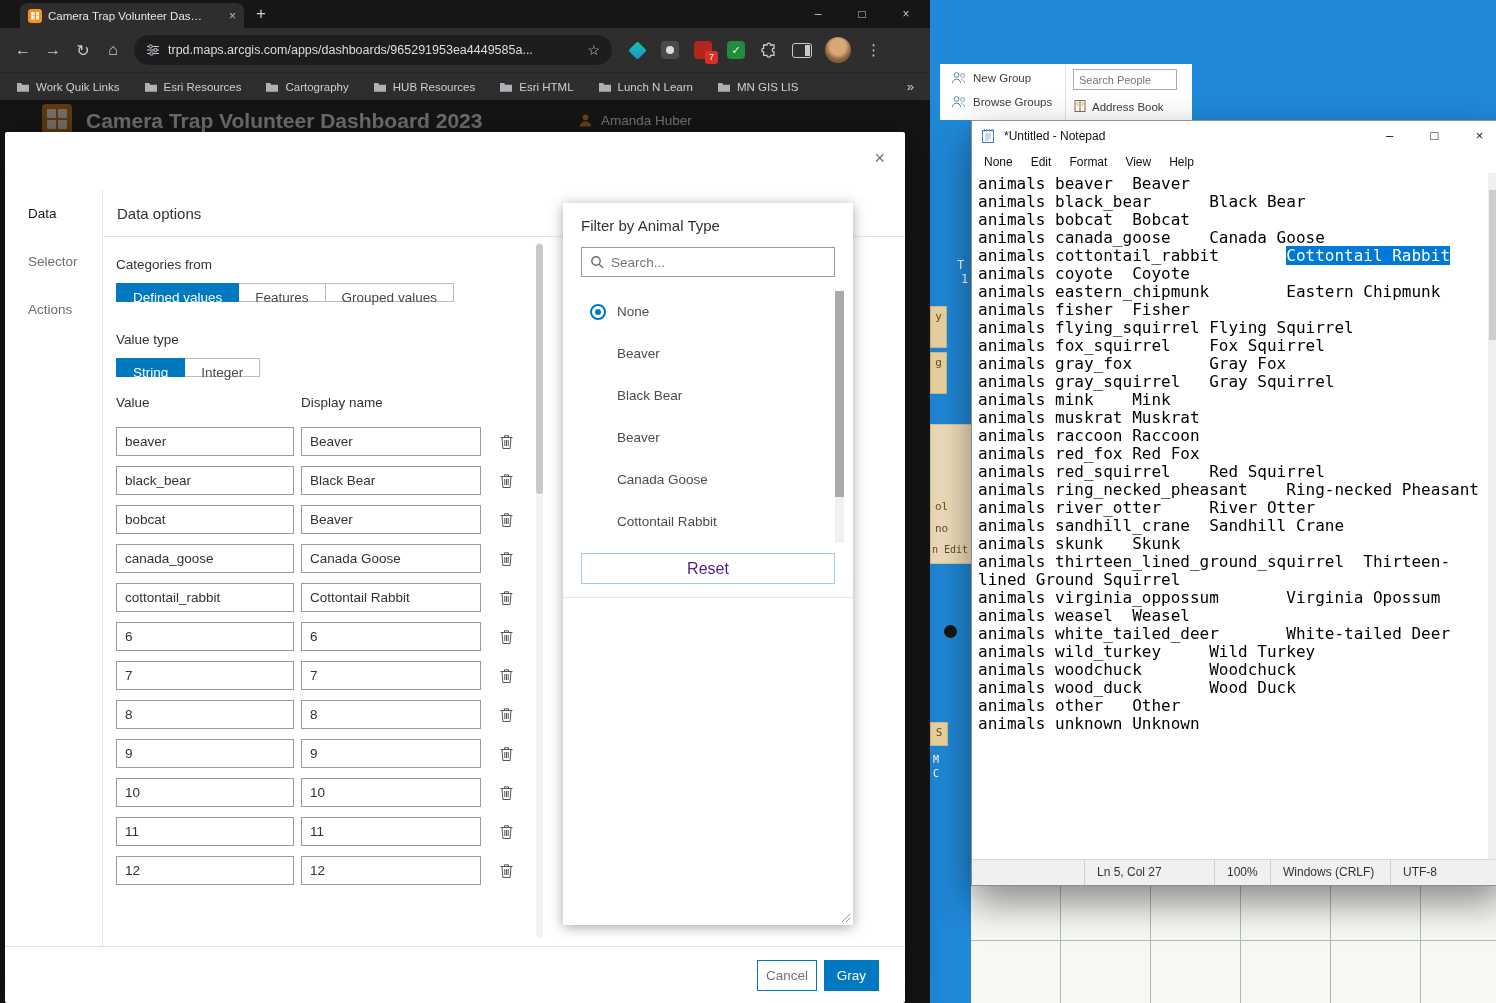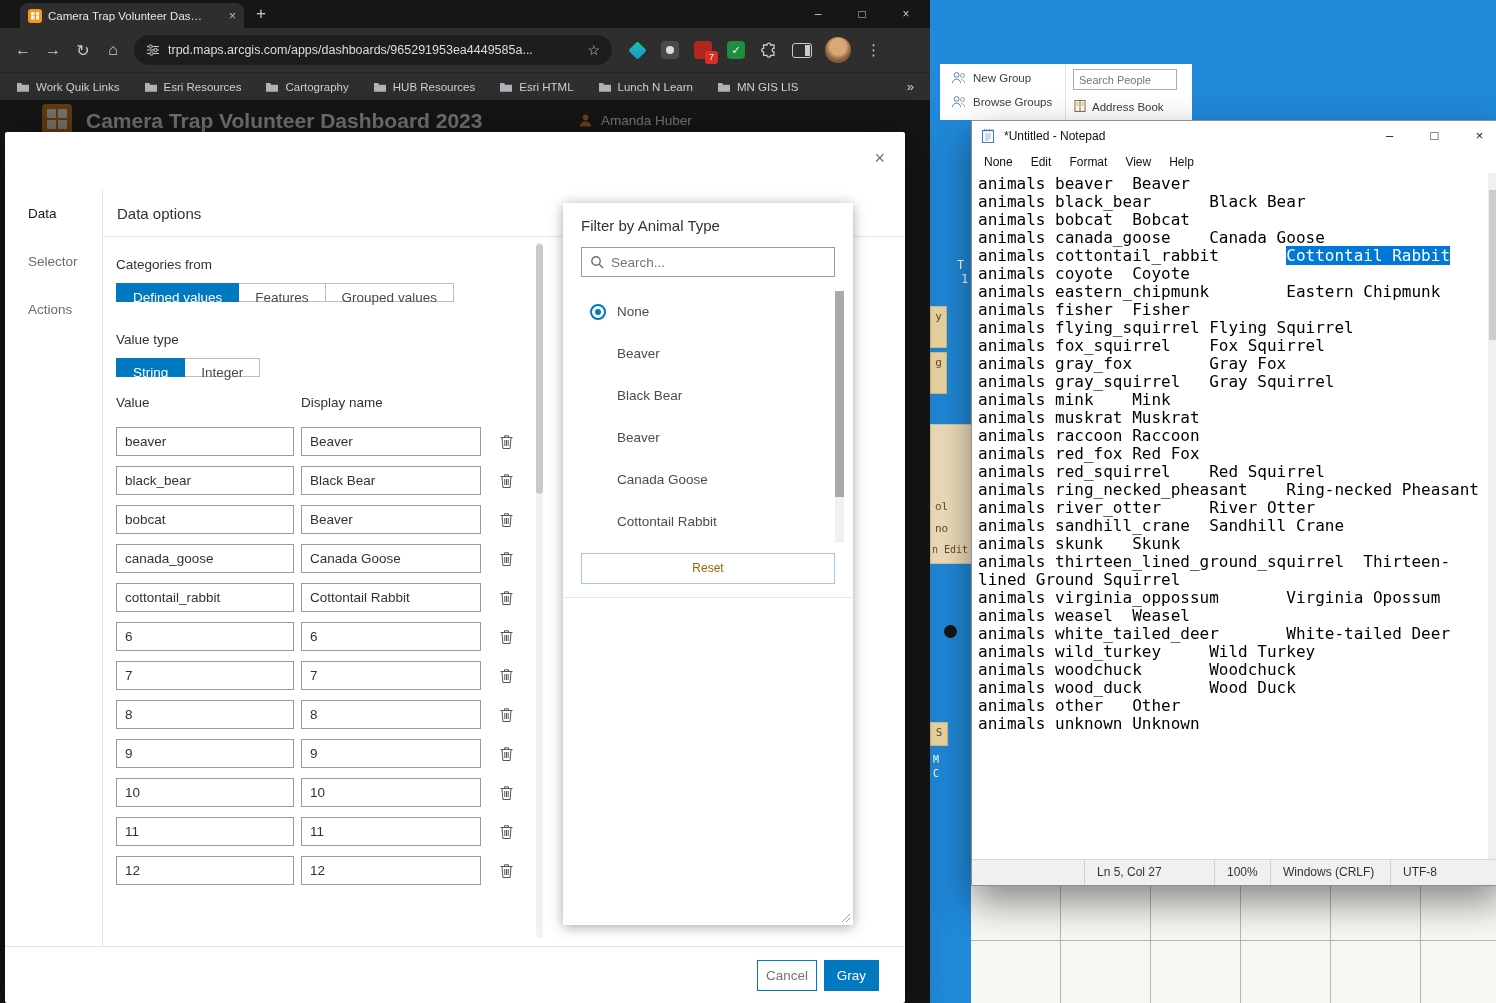--- a/index.html
+++ b/index.html
@@ -114,21 +114,21 @@
   .fpanel{position:absolute;left:558px;top:71px;width:290px;height:722px;background:#fff;box-shadow:0 2px 12px rgba(0,0,0,.35);z-index:5}
   .fp-title{position:absolute;left:18px;top:14px;font-size:15px;color:#323232}
   .fp-search{position:absolute;left:18px;right:18px;top:44px;height:30px;border:1px solid #9a9a9a;display:flex;align-items:center;padding:0 8px;gap:7px}
   .fp-search input{border:0;outline:0;flex:1;font-size:13.5px;color:#333;font-family:inherit;min-width:0}
   .fp-list{position:absolute;left:0;right:0;top:88px;height:252px}
   .fi{height:42px;line-height:42px;padding-left:54px;font-size:13.5px;color:#4c4c4c;position:relative}
   .radio{position:absolute;left:27px;top:13px;width:16px;height:16px;border:2px solid #0079c1;border-radius:50%}
   .radio::after{content:"";position:absolute;inset:3px;border-radius:50%;background:#0079c1}
   .fp-sb{position:absolute;right:9px;top:88px;width:9px;height:252px;background:#f1f1f1}
   .fp-sb i{position:absolute;left:0;right:0;top:0;height:206px;background:#a9a9a9}
-  .fp-reset{position:absolute;left:18px;right:18px;top:350px;height:31px;border:1px solid #9ccae9;color:#a16207;font-size:12px;text-align:center;line-height:29px;background:#fff;font-family:inherit}
+  .fp-reset{position:absolute;left:18px;right:18px;top:350px;height:31px;border:1px solid #9ccae9;color:#4c1d95;font-size:16px;text-align:center;line-height:29px;background:#fff;font-family:inherit}
   .fp-div{position:absolute;left:0;right:0;top:394px;border-top:1px solid #e5e5e5}
   .fp-grip{position:absolute;right:2px;bottom:2px}
 
   .m-foot{position:absolute;left:0;right:0;bottom:0;height:57px;border-top:1px solid #e2e2e2;display:flex;align-items:center;justify-content:flex-end;padding-right:26px;gap:7px}
   .btn-cancel{width:60px;height:31px;border:1px solid #0079c1;background:#fff;color:#737373;font-size:13.5px;font-family:inherit}
   .btn-done{width:55px;height:31px;border:1px solid #0079c1;background:#0079c1;color:#fff;font-size:13.5px;font-family:inherit}
 </style>
 </head>
 <body>
 

